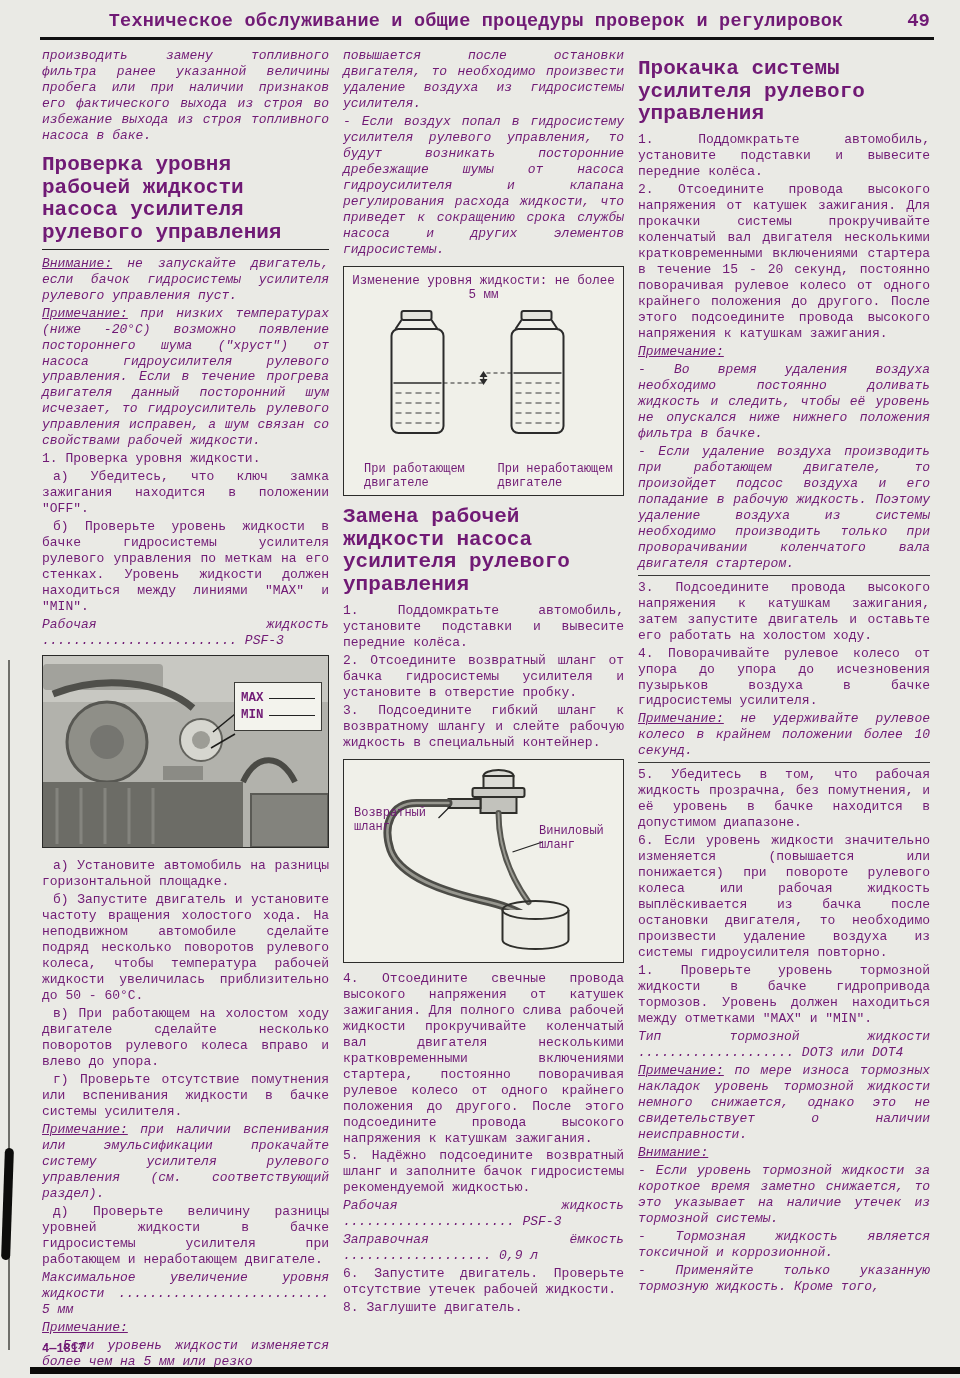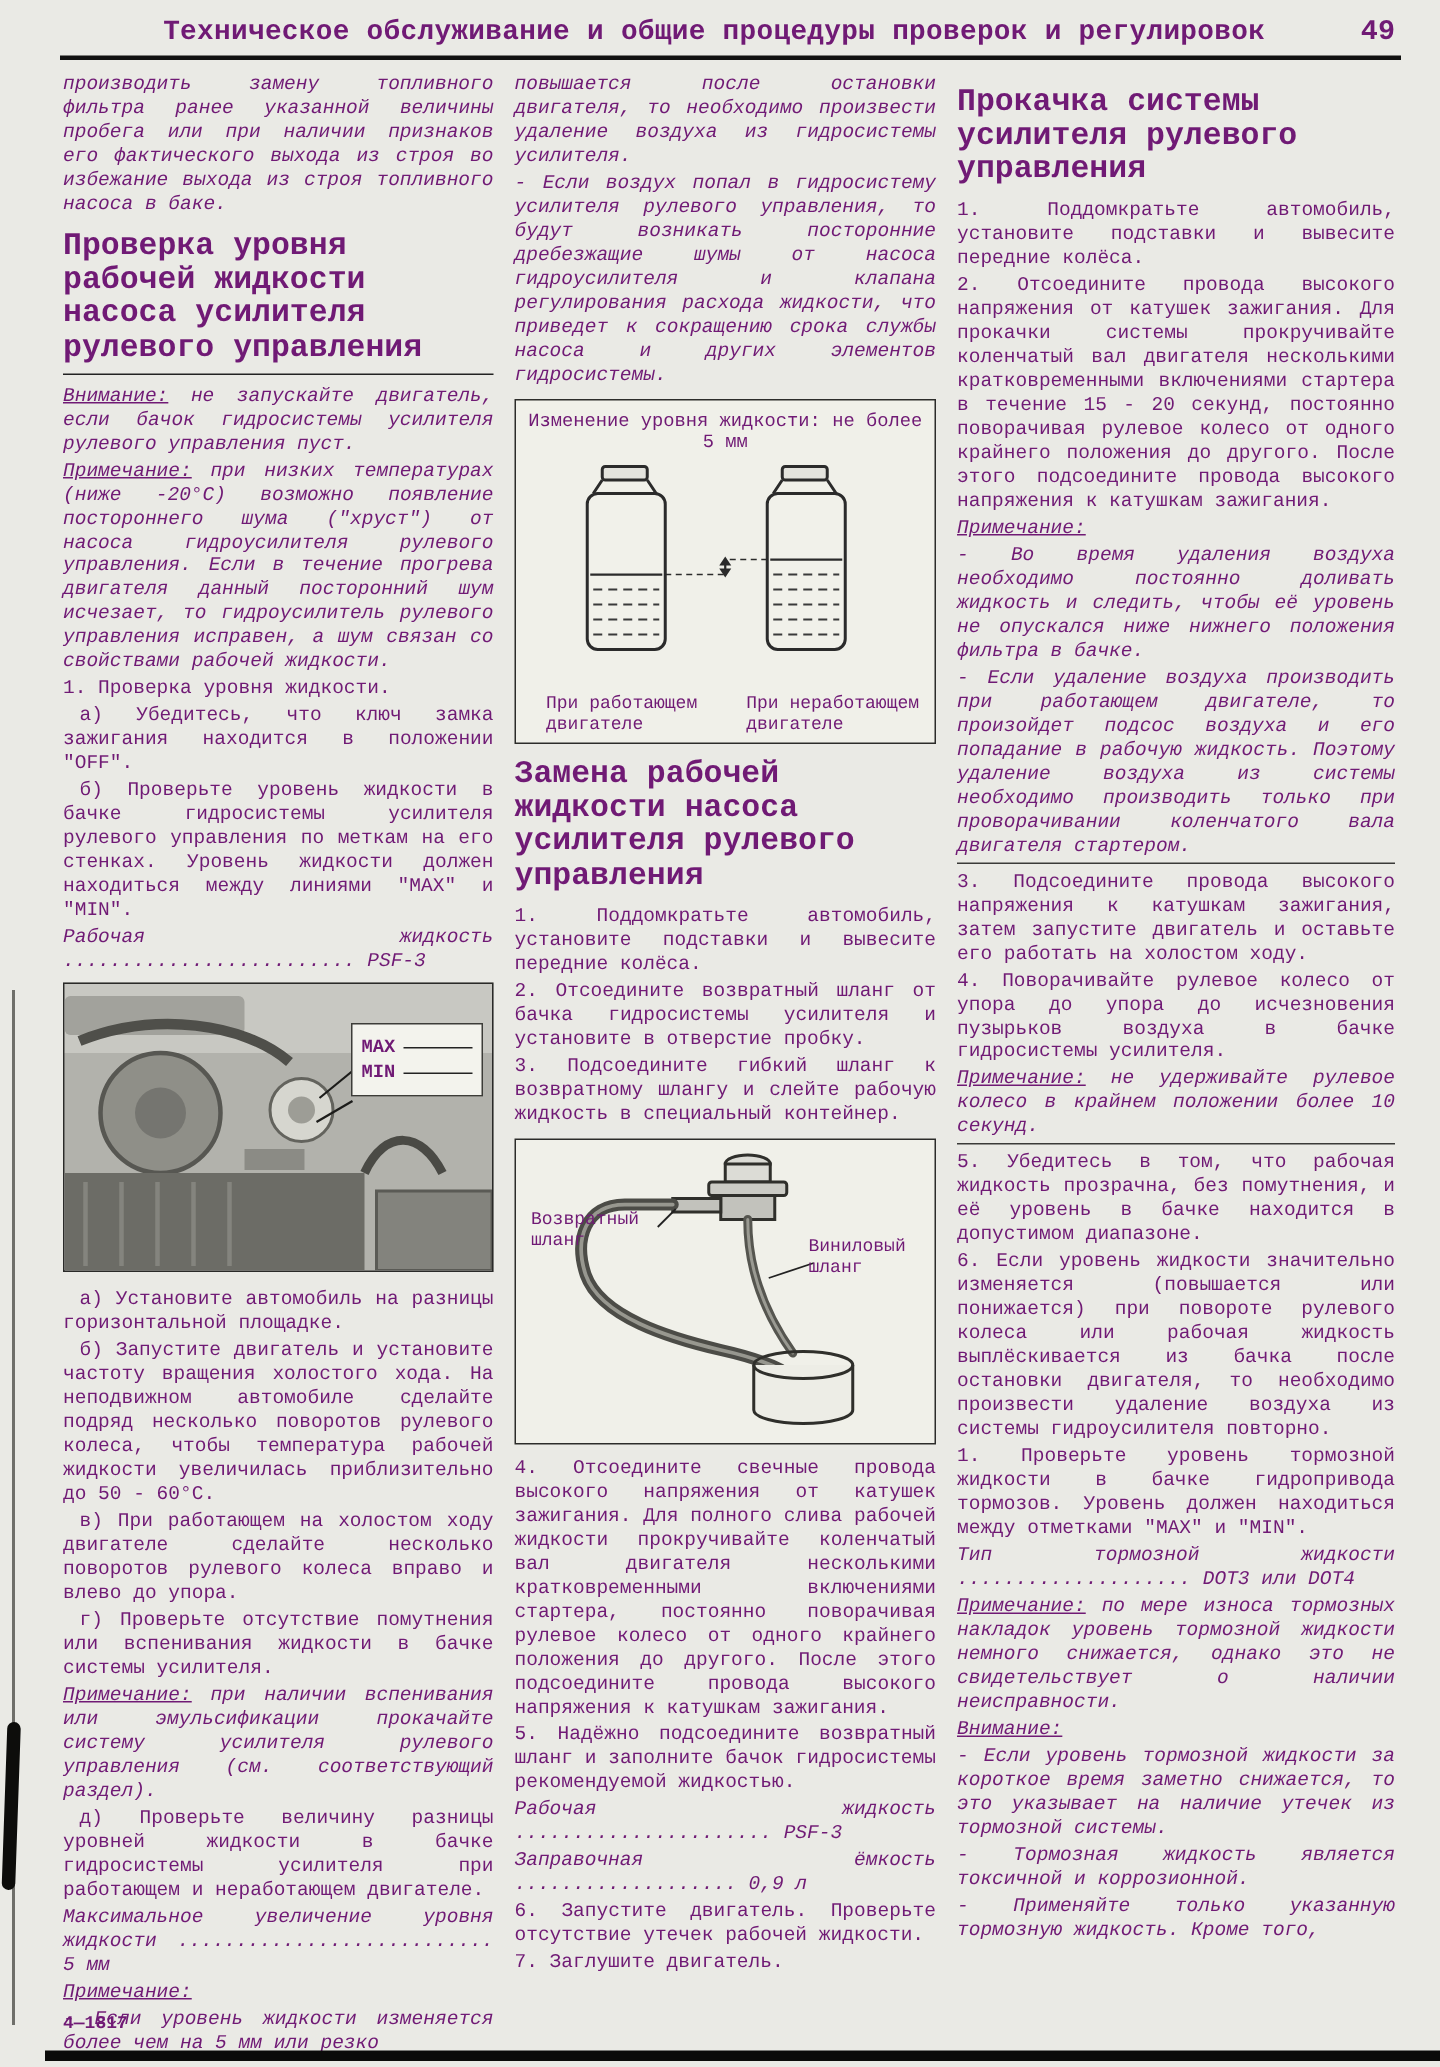--- a/index.html
+++ b/index.html
@@ -199,21 +199,21 @@
         </svg>
         <div class="hose-label hose-label-return">Возвратный шланг</div>
         <div class="hose-label hose-label-vinyl">Виниловый шланг</div>
       </div>
 
       <p>4. Отсоедините свечные провода высокого напряжения от катушек зажигания. Для полного слива рабочей жидкости прокручивайте коленчатый вал двигателя несколькими кратковременными включениями стартера, постоянно поворачивая рулевое колесо от одного крайнего положения до другого. После этого подсоедините провода высокого напряжения к катушкам зажигания.</p>
       <p>5. Надёжно подсоедините возвратный шланг и заполните бачок гидросистемы рекомендуемой жидкостью.</p>
       <p class="spec">Рабочая жидкость ...................... PSF-3</p>
       <p class="spec">Заправочная ёмкость ................... 0,9 л</p>
       <p>6. Запустите двигатель. Проверьте отсутствие утечек рабочей жидкости.</p>
-      <p>7. Заглушите двигатель.</p>
+      <p>8. Заглушите двигатель.</p>
     </div>
 
     <div class="col3">
       <h2>Прокачка системы усилителя рулевого управления</h2>
       <p>1. Поддомкратьте автомобиль, установите подставки и вывесите передние колёса.</p>
       <p>2. Отсоедините провода высокого напряжения от катушек зажигания. Для прокачки системы прокручивайте коленчатый вал двигателя несколькими кратковременными включениями стартера в течение 15 - 20 секунд, постоянно поворачивая рулевое колесо от одного крайнего положения до другого. После этого подсоедините провода высокого напряжения к катушкам зажигания.</p>
       <p><span class="lead">Примечание:</span></p>
       <p class="it">- Во время удаления воздуха необходимо постоянно доливать жидкость и следить, чтобы её уровень не опускался ниже нижнего положения фильтра в бачке.</p>
       <p class="it rule-b">- Если удаление воздуха производить при работающем двигателе, то произойдет подсос воздуха и его попадание в рабочую жидкость. Поэтому удаление воздуха из системы необходимо производить только при проворачивании коленчатого вала двигателя стартером.</p>
       <p>3. Подсоедините провода высокого напряжения к катушкам зажигания, затем запустите двигатель и оставьте его работать на холостом ходу.</p>

